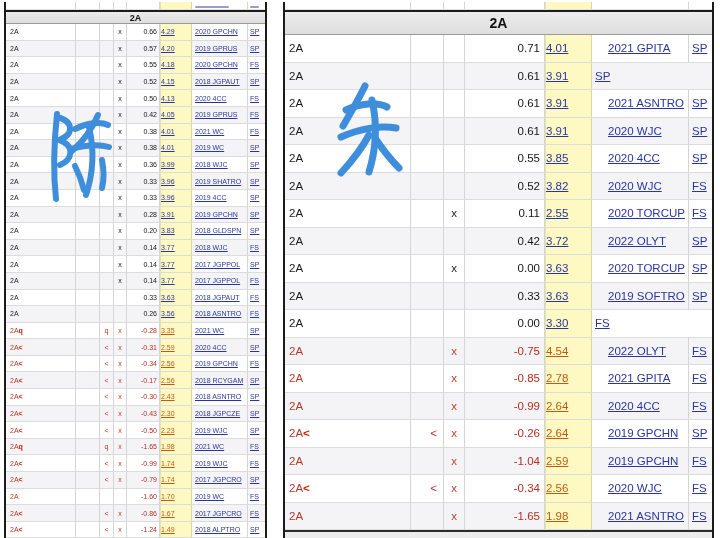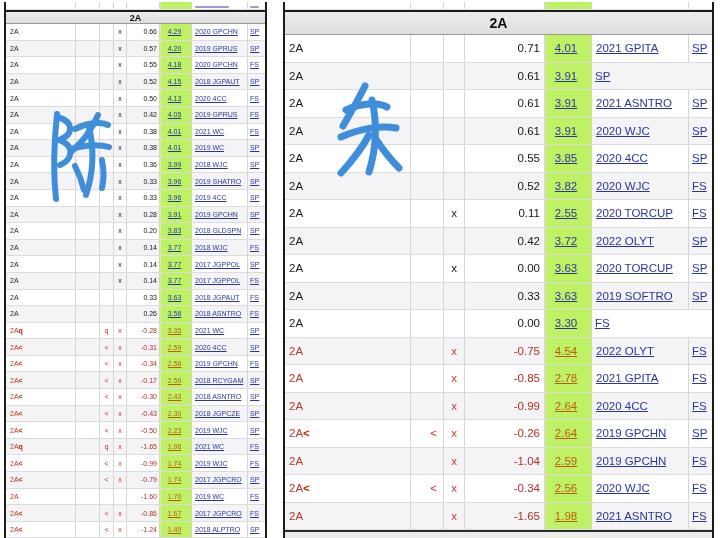--- a/index.html
+++ b/index.html
@@ -29,32 +29,32 @@
   .row{display:flex;flex:none;background:#fff;border-bottom:1px solid #dcdcdc;}
   .left .row{height:16.6px;}
   .right .row{height:27.5px;}
   .row.alt{background:#f4f4f6;}
 
   .cell{display:flex;align-items:center;border-right:1px solid #d5d5d5;overflow:hidden;white-space:nowrap;flex:none;}
   .c-el{padding-left:4px;color:#1a1a1a;}
   .c-blank{}
   .c-mk,.c-x{justify-content:center;color:#222;}
   .c-goe{justify-content:flex-end;color:#161616;}
-  .c-sc{justify-content:center;background:#bef264;border-left:1px solid #e3e3ad;border-right:1px solid #d8d8a4;}
+  .c-sc{justify-content:flex-start;background:#fef9c3;border-left:1px solid #e3e3ad;border-right:1px solid #d8d8a4;}
   .c-ev{}
   .c-sg{border-right:none;}
 
   .left .c-el{width:70px;}  .left .c-blank{width:24px;} .left .c-mk{width:14px;}
   .left .c-x{width:13px;}   .left .c-goe{width:33px;padding-right:2px;}
   .left .c-sc{width:32px;padding-right:3px;} .left .c-ev{width:56px;padding-left:3px;}
   .left .c-sg{flex:1;padding-left:2px;}
 
   .right .c-el{width:126px;} .right .c-mk{width:33px;justify-content:flex-end;padding-right:6px;}
   .right .c-x{width:21px;}   .right .c-goe{width:80px;padding-right:4px;}
-  .right .c-sc{width:47px;padding-right:5px;} .right .c-ev{width:97px;padding-left:4px;}
+  .right .c-sc{width:47px;padding-right:5px;} .right .c-ev{width:97px;padding-left:16px;}
   .right .c-sg{flex:1;padding-left:3px;}
 
   .lnk{color:#2b35a0;text-decoration:underline;cursor:pointer;}
   .sfx{font-weight:bold;color:#cf1b00;}
   .neg .c-el{color:#b23a2b;}
   .neg .c-mk{color:#c42a1a;}
   .neg .c-x{color:#bf3c2c;}
   .neg .c-goe{color:#b52e22;}
   .neg .c-sc .lnk{color:#bf5a12;}
 

